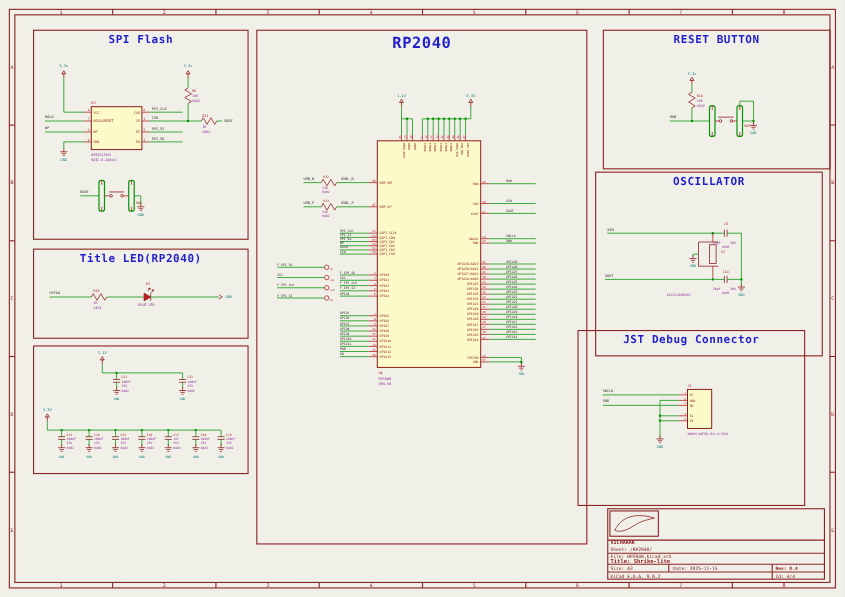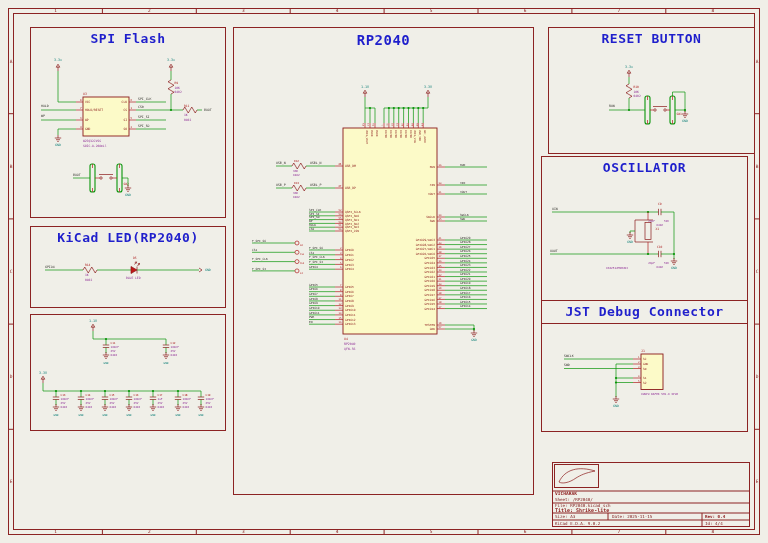--- a/index.html
+++ b/index.html
@@ -1,21 +1,21 @@
 <!DOCTYPE html>
 <html><head>
 <meta charset="utf-8">
 <style>
   html,body{margin:0;padding:0;background:#e8e7e1;}
   #sheet{position:relative;width:768px;height:543px;background:#F0EFE8;overflow:hidden;
          font-family:"DejaVu Sans Mono",monospace;}
   svg{position:absolute;left:0;top:0;overflow:visible;}
   .sec{position:absolute;border:1px solid #8C2323;box-sizing:border-box;}
   .st{position:absolute;top:3px;left:0;right:0;text-align:center;color:#1F1FCC;
-      font-weight:bold;font-size:13px;font-family:"DejaVu Sans Mono",monospace;letter-spacing:0.5px;}
+      font-weight:bold;font-size:10px;font-family:"DejaVu Sans Mono",monospace;letter-spacing:0.5px;}
   .st-big{font-size:14px;top:4px;}
   
   .sW{stroke:#089508;stroke-width:0.7;fill:none;}
   .sS{stroke:#8B1A1A;stroke-width:0.7;fill:none;}
   .sP{stroke:#B02020;stroke-width:0.7;fill:none;}
   .padG{stroke:#089508;stroke-width:1.1;fill:none;}
   .body{stroke:#8B1A1A;stroke-width:0.9;fill:#FCFAC8;}
   .ledF{fill:#C01818;stroke:#8B1A1A;stroke-width:0.7;}
   .jD{fill:#089508;stroke:none;}
   .frR{stroke:#8C2323;stroke-width:1;fill:none;}
@@ -192,21 +192,21 @@
           <line x1="97" y1="157" x2="97" y2="160" class="sS"></line>
           <line x1="93.8" y1="160" x2="100.2" y2="160" class="sS"></line>
           <line x1="95" y1="161.7" x2="99" y2="161.7" class="sS"></line>
           <line x1="96.2" y1="163.4" x2="97.8" y2="163.4" class="sS"></line>
         </g>
         <text x="97" y="168" font-size="3.2" class="tP" text-anchor="middle">GND</text>
       </svg>
   </div>
 
   <div class="sec" style="left:30px;top:226px;width:196px;height:82px">
-    <span class="st">KiCad LED(RP2040)</span>
+    <span class="st">Title LED(RP2040)</span>
     <svg id="svg-led" width="196" height="82">
         <text x="14" y="40.5" font-size="3.2" class="tL">GPIO4</text>
         <line x1="14" y1="43" x2="52" y2="43" class="sW"></line>
         <g>
           <path d="M52,43 l1.75,-3 l3.5,6 l3.5,-6 l3.5,6 l1.75,-3" class="sS"></path>
         </g>
         <line x1="66" y1="43" x2="100" y2="43" class="sW"></line>
         <text x="54" y="38.5" font-size="3" class="tR">R14</text>
         <text x="54" y="49" font-size="3" class="tV">1K</text>
         <text x="54" y="53.5" font-size="3" class="tV">0402</text>
@@ -859,21 +859,21 @@
         <text x="122" y="64.5" font-size="2.8" class="tV">50V</text>
         <text x="117.7" y="68.7" font-size="2.8" class="tV" text-anchor="middle">0402</text>
         <text x="117.7" y="91" font-size="3" class="tR" text-anchor="middle">C10</text>
         <text x="113" y="106.5" font-size="2.8" class="tV" text-anchor="end">26pF</text>
         <text x="122" y="106.5" font-size="2.8" class="tV">50V</text>
         <text x="117.7" y="110.7" font-size="2.8" class="tV" text-anchor="middle">0402</text>
         <text x="75" y="112" font-size="2.8" class="tV" text-anchor="middle">X322512MSB4SI</text>
       </svg>
   </div>
 
-  <div class="sec" style="left:541px;top:300px;width:207px;height:132px">
+  <div class="sec" style="left:525px;top:300px;width:207px;height:160px">
     <span class="st">JST Debug Connector</span>
     <svg id="svg-jst" width="207" height="132">
         <g>
           <rect x="99" y="53" width="22" height="35.5" class="body"></rect>
         </g>
         <text x="99" y="50.5" font-size="3.2" class="tR">J1</text>
         <text x="99" y="94" font-size="2.8" class="tV">XUNPU WAFER-SH1.0-3PLB</text>
         <line x1="91" y1="58" x2="99" y2="58" class="sP"></line>
         <text x="97.5" y="57.2" font-size="2.5" class="tPin" text-anchor="end">1</text>
         <text x="101" y="59.1" font-size="2.9" class="tN">SC</text>

